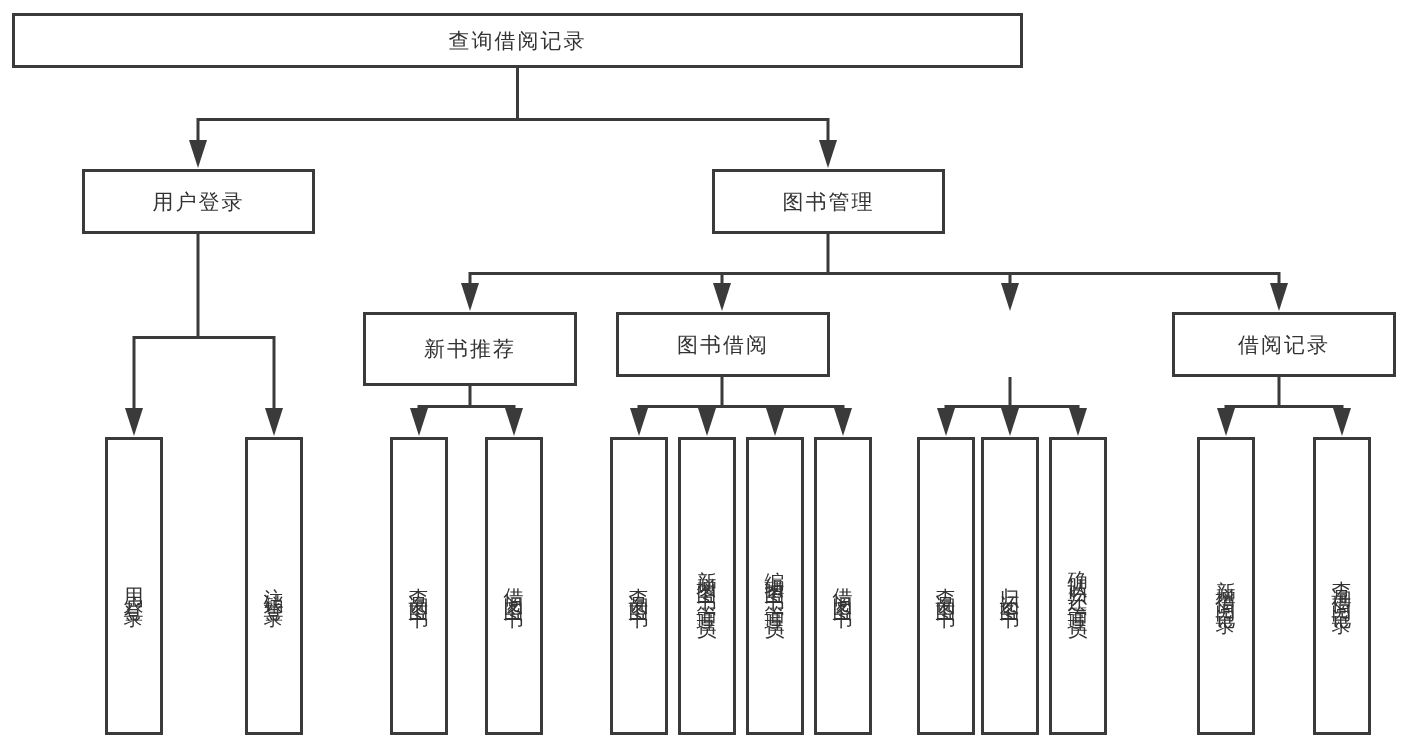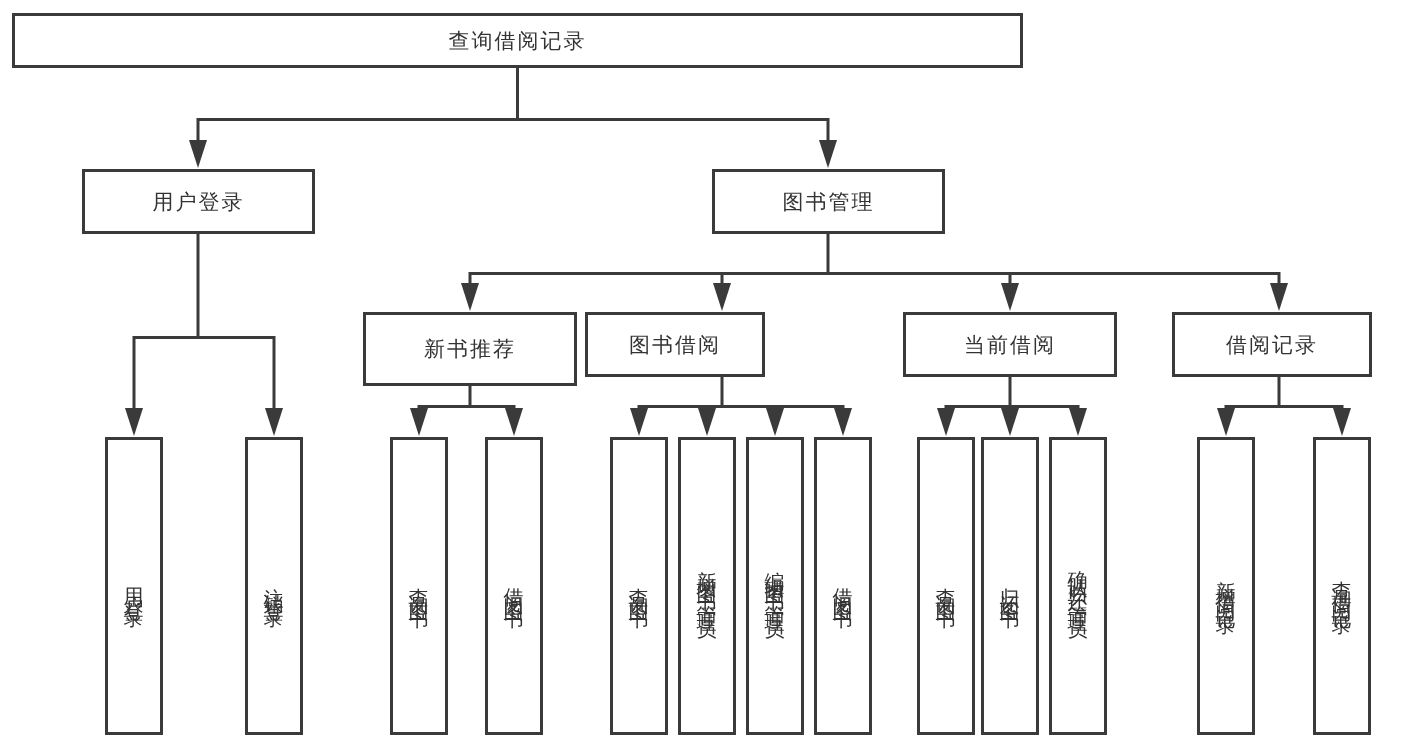--- a/index.html
+++ b/index.html
@@ -70,23 +70,22 @@
       <polygon points="1333,408 1351,408 1342,436"></polygon>
     </g>
   </svg>
 
   <div class="hbox" style="left:12px;top:13px;width:1011px;height:55px">查询借阅记录</div>
 
   <div class="hbox" style="left:82px;top:169px;width:233px;height:65px">用户登录</div>
   <div class="hbox" style="left:712px;top:169px;width:233px;height:65px">图书管理</div>
 
   <div class="hbox" style="left:363px;top:312px;width:214px;height:74px">新书推荐</div>
-  <div class="hbox" style="left:585px;top:312px;width:180px;height:65px">图书借阅</div>
-  <div class="hbox" style="left:903px;top:312px;width:214px;height:65px">当前借阅</div>
-  <div class="hbox" style="left:1172px;top:312px;width:200px;height:65px">借阅记录</div>
+  <div class="hbox" style="left:616px;top:312px;width:214px;height:65px">图书借阅</div>
+  <div class="hbox" style="left:1172px;top:312px;width:224px;height:65px">借阅记录</div>
 
   <div class="vbox" style="left:105px">用户登录</div>
   <div class="vbox" style="left:245px">注销登录</div>
 
   <div class="vbox" style="left:390px">查询图书</div>
   <div class="vbox" style="left:485px">借阅图书</div>
 
   <div class="vbox" style="left:610px">查询图书</div>
   <div class="vbox" style="left:678px">新增图书（管理员）</div>
   <div class="vbox" style="left:746px">编辑图书（管理员）</div>

